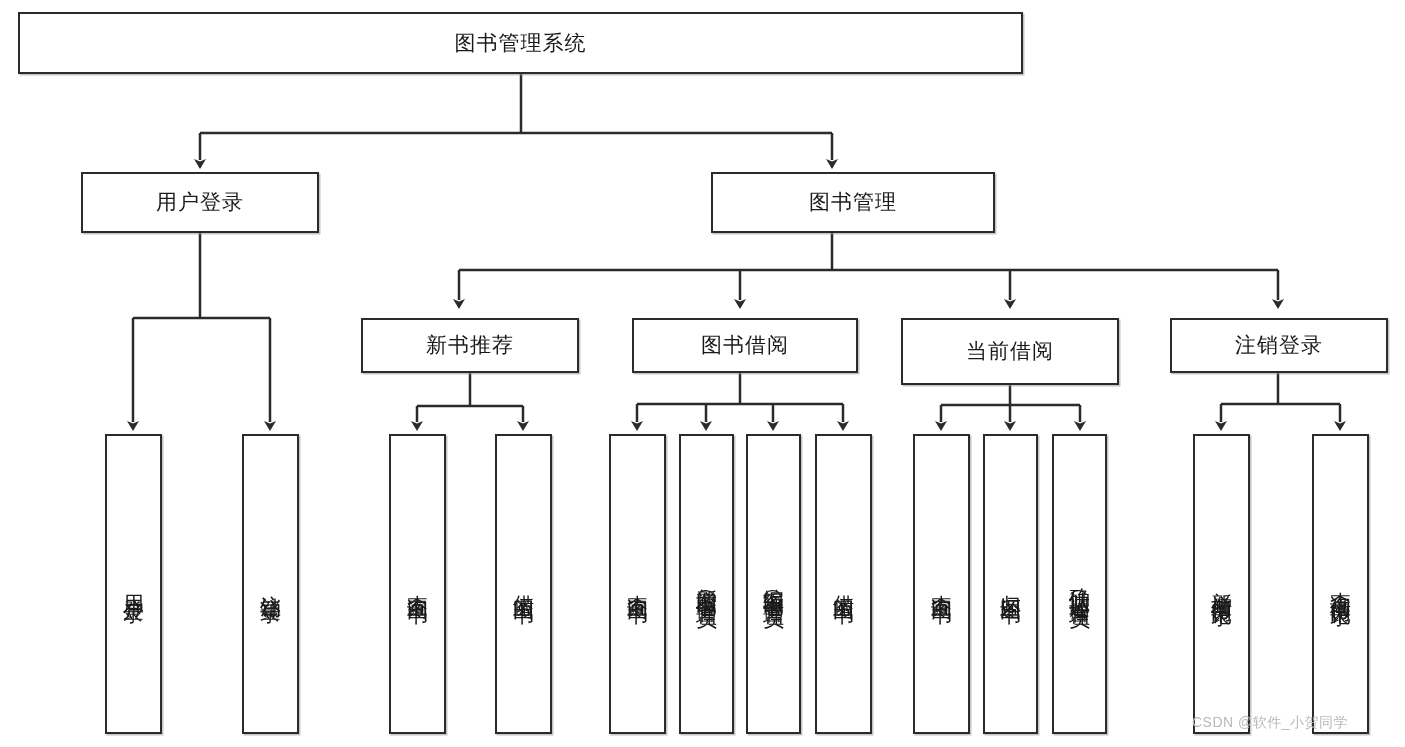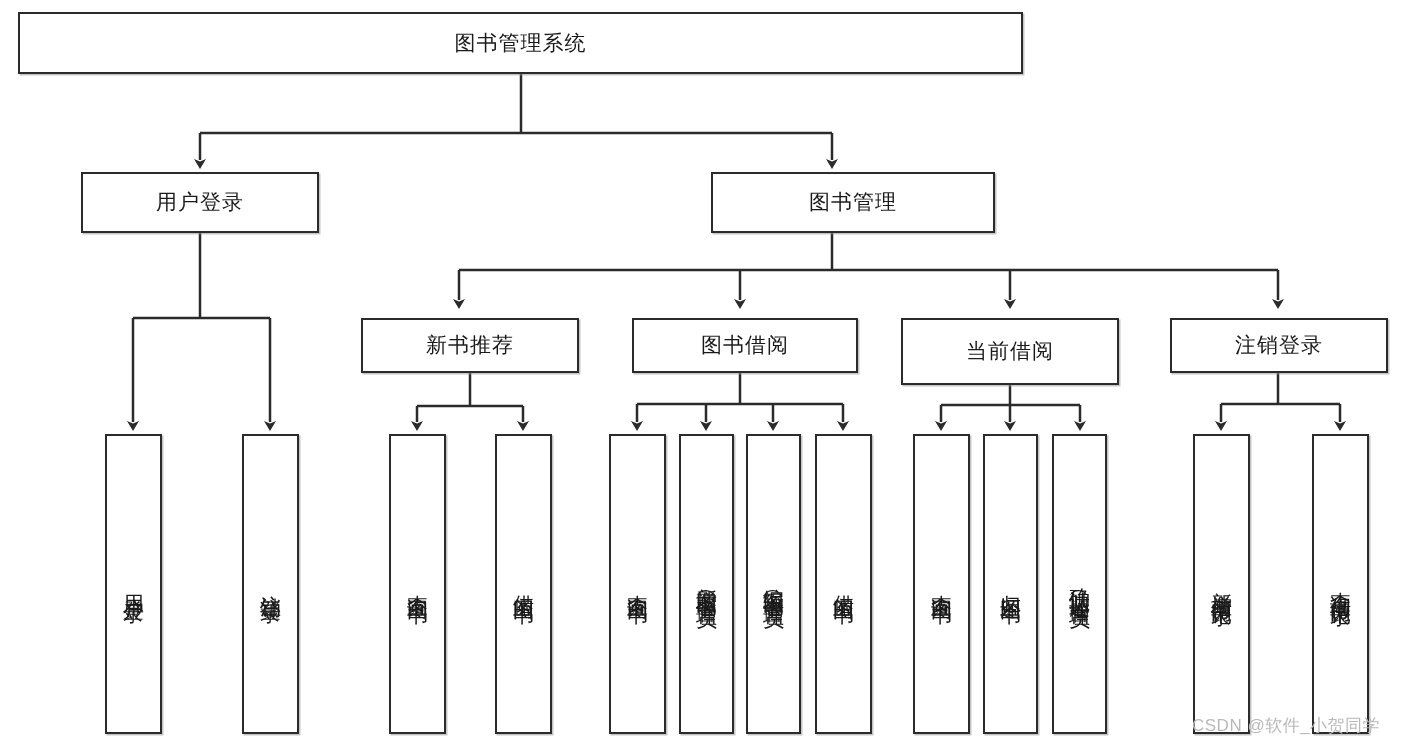--- a/index.html
+++ b/index.html
@@ -46,21 +46,21 @@
   }
   .node.vertical .label {
     writing-mode: vertical-rl;
     text-orientation: upright;
     letter-spacing: 3px;
     font-size: 21px;
     white-space: nowrap;
   }
   .watermark {
     position: absolute;
-    font-size: 17px;
+    font-size: 14px;
     color: #b9b9b9;
     letter-spacing: 0.5px;
     white-space: nowrap;
     user-select: none;
   }
 </style>
 </head>
 <body>
 
 <div id="canvas">

